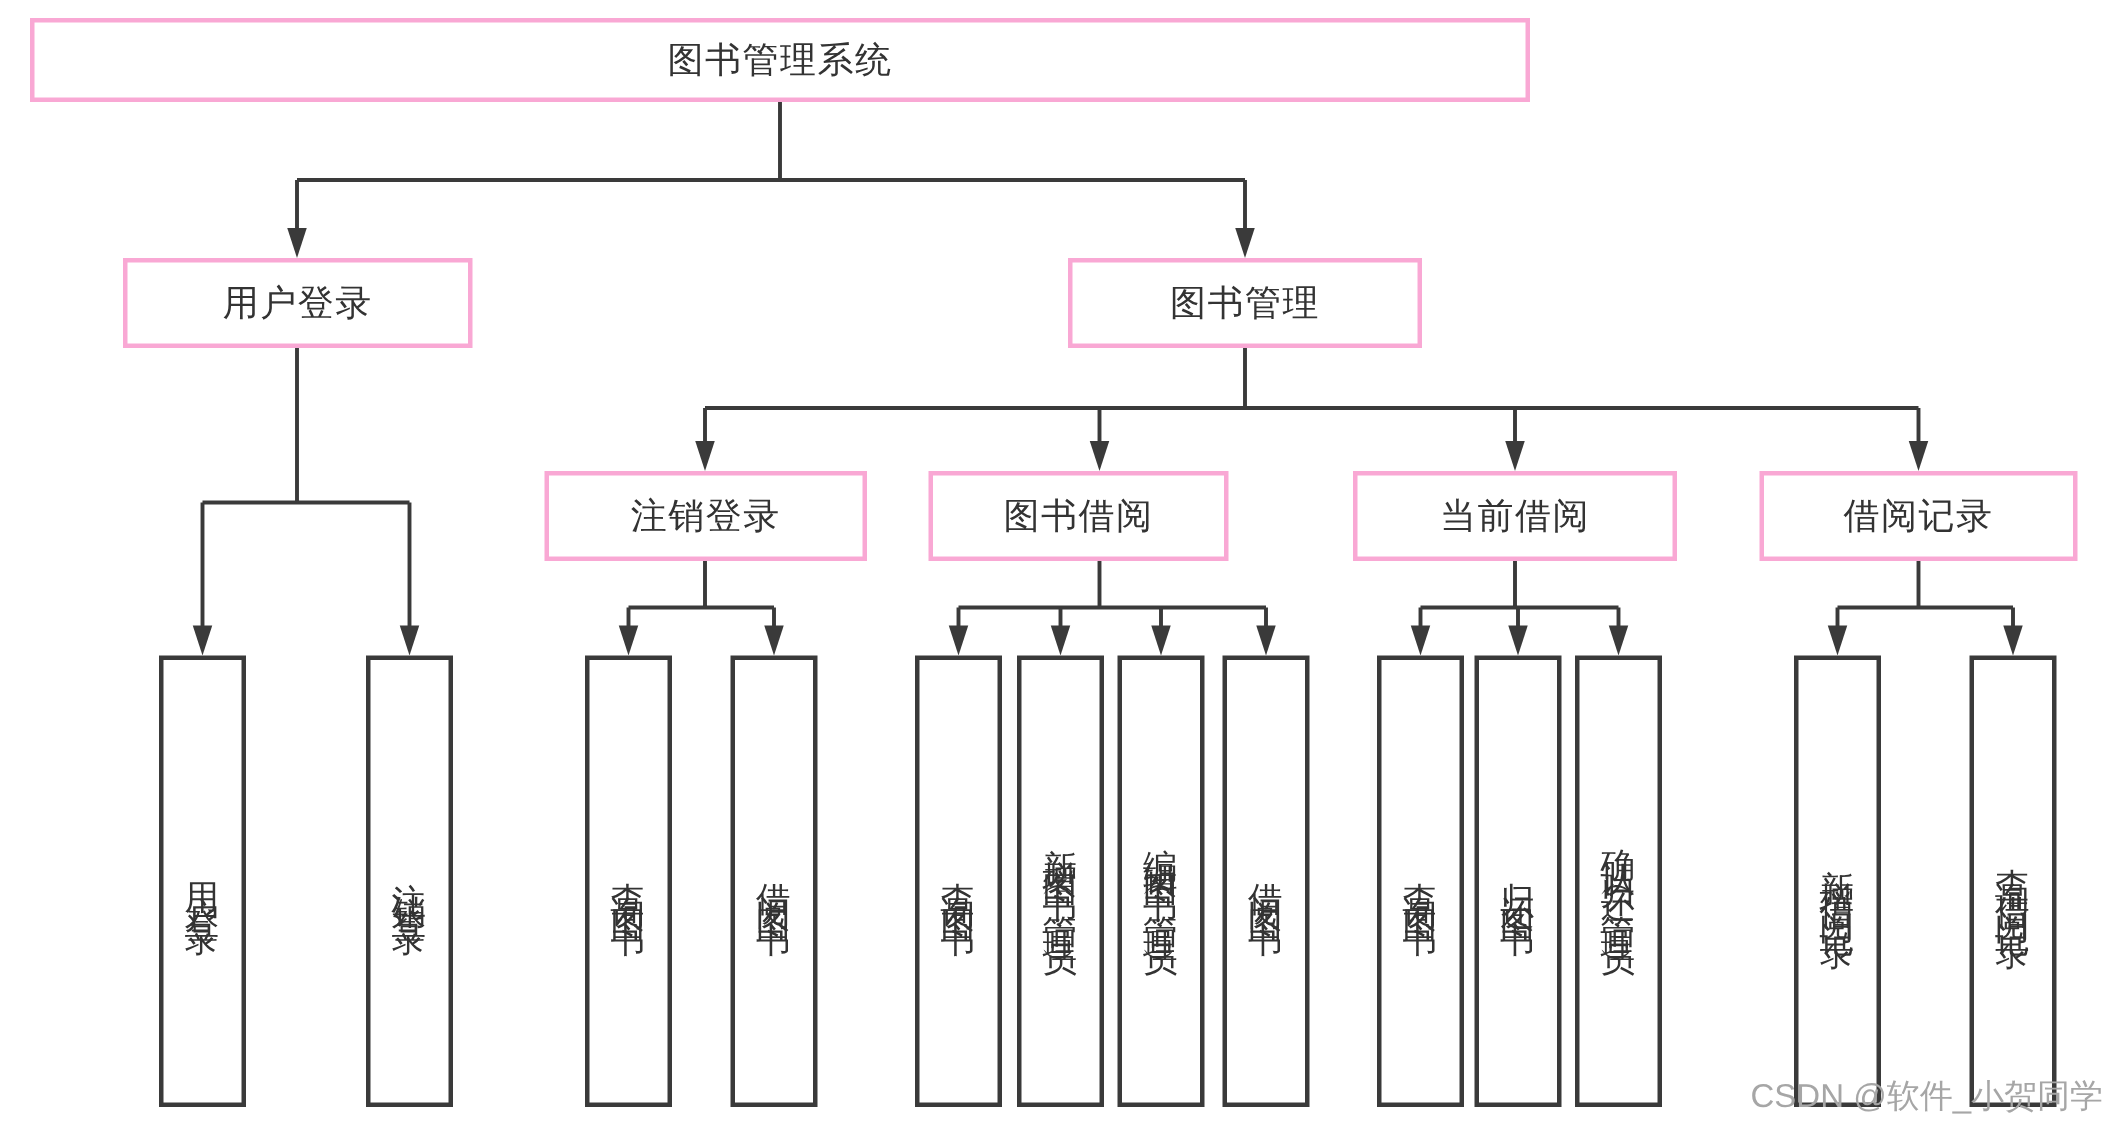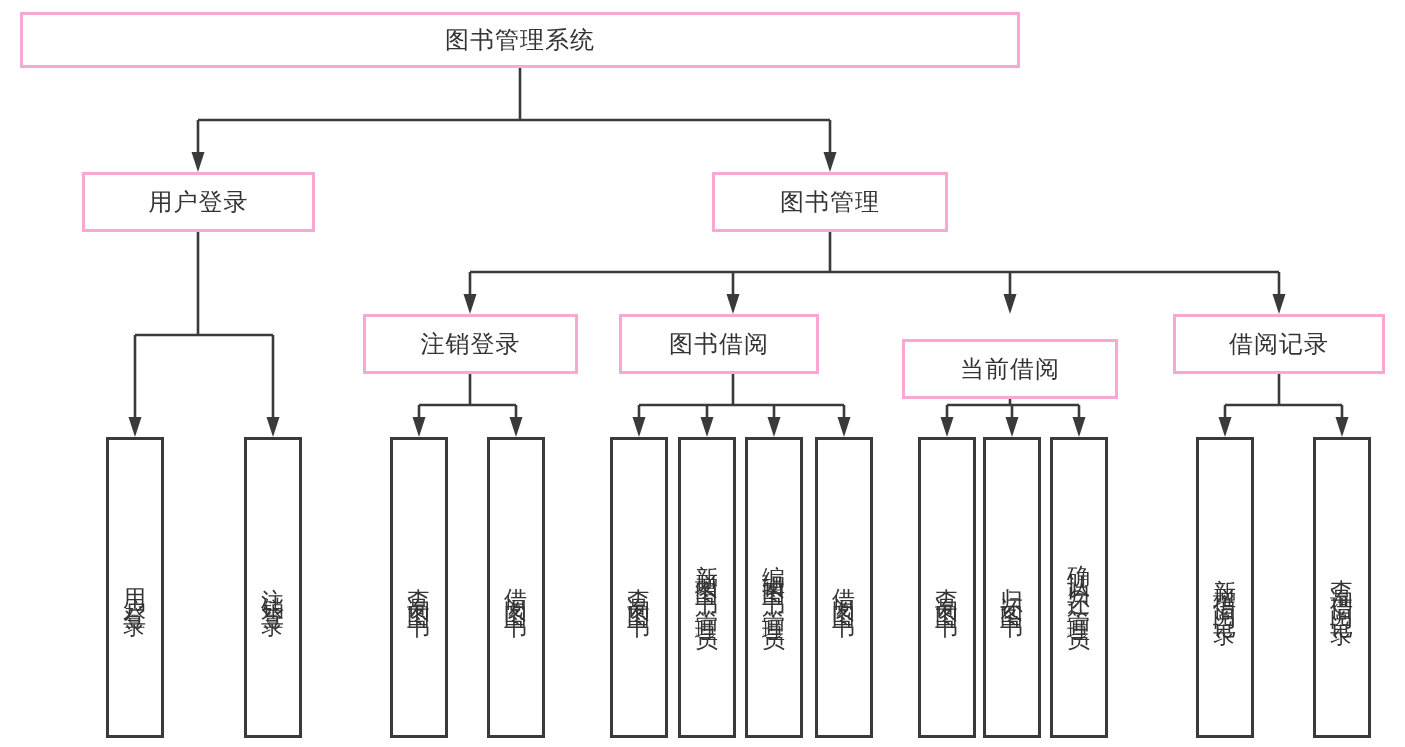--- a/index.html
+++ b/index.html
@@ -56,21 +56,21 @@
     line-height:52px;
   }
   
   #root-box        { left:20px;  top:12px;  width:1000px; height:56px; }
   
   #n-userlogin     { left:82px;  top:172px; width:233px; height:60px; }
   #n-bookmgmt      { left:712px; top:172px; width:236px; height:60px;align-items:center; }
   
   #n-newbook       { left:363px;  top:314px; width:215px; height:60px; }
   #n-bookborrow    { left:619px;  top:314px; width:200px; height:60px; }
-  #n-currentborrow { left:902px;  top:314px; width:216px; height:60px;margin-top:25px; }
+  #n-currentborrow { left:902px;  top:314px; width:216px; height:60px; }
   #n-borrowrecord  { left:1173px; top:314px; width:212px; height:60px; }
   
   #lf-user   { left:106px; }
   #lf-logout { left:244px; }
   #lf-nb1    { left:390px; }
   #lf-nb2    { left:487px; }
   #lf-bb1    { left:610px; }
   #lf-bb2    { left:678px; }
   #lf-bb3    { left:745px; }
   #lf-bb4    { left:815px; }
@@ -203,14 +203,15 @@
     <span class="vtext">确认归还（管理员）</span>
   </div>
 
   <div class="leaf" id="lf-br1">
     <span class="vtext">新增借阅记录</span>
   </div>
   <div class="leaf" id="lf-br2">
     <span class="vtext">查询借阅记录</span>
   </div>
 
+  <div id="watermark">CSDN @软件_小贺同学</div>
 
 </div>
 
 </body></html>

